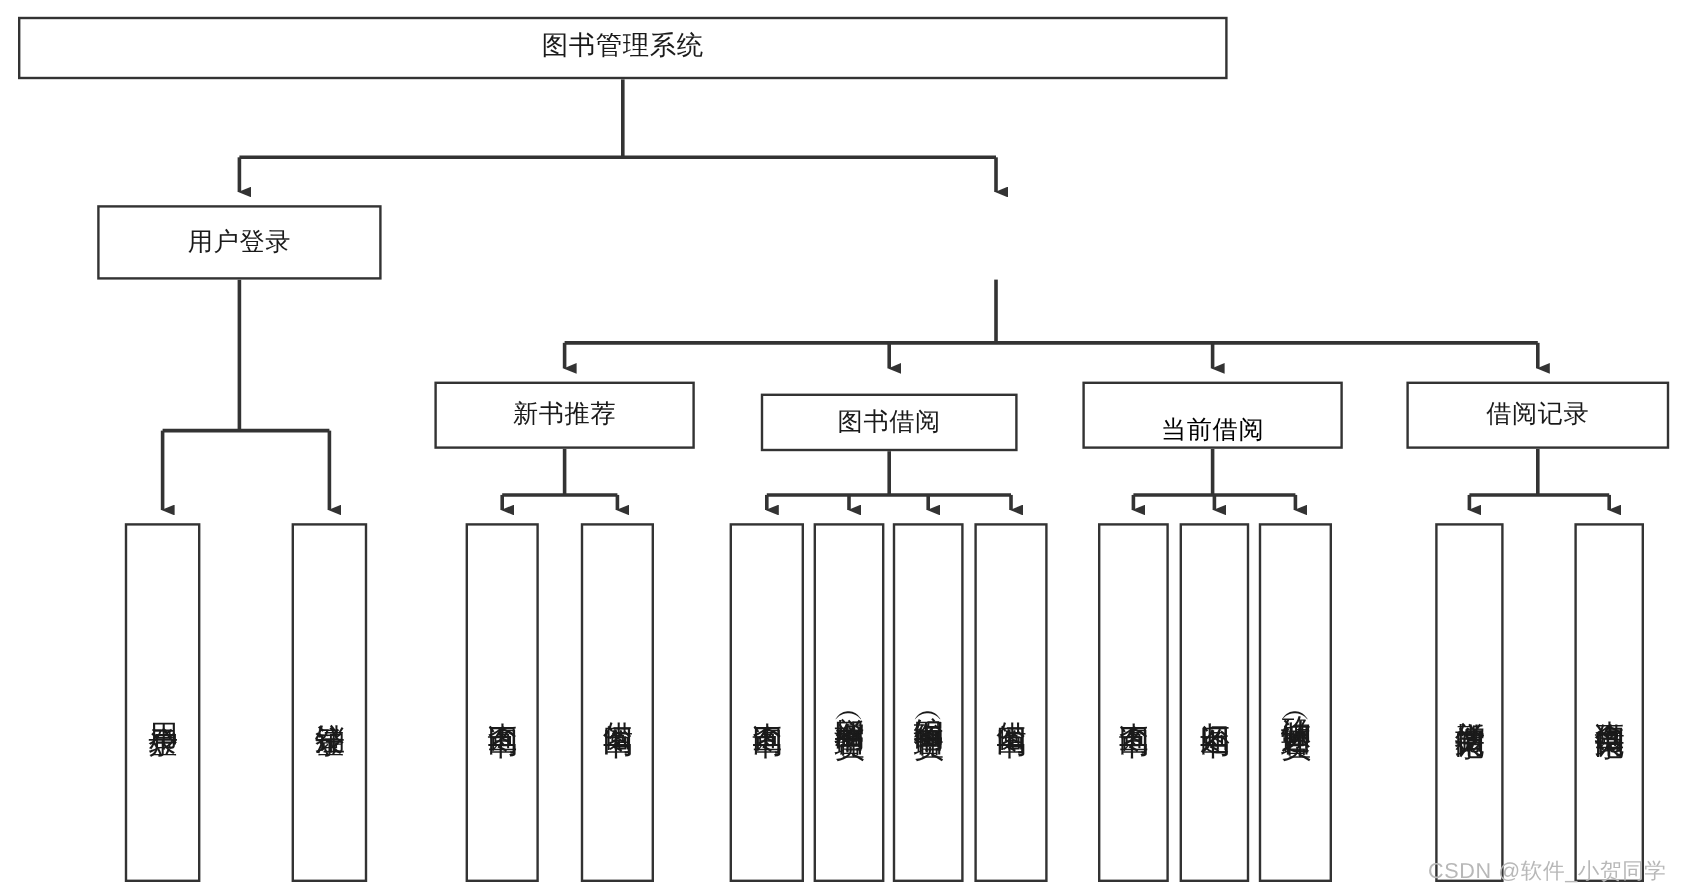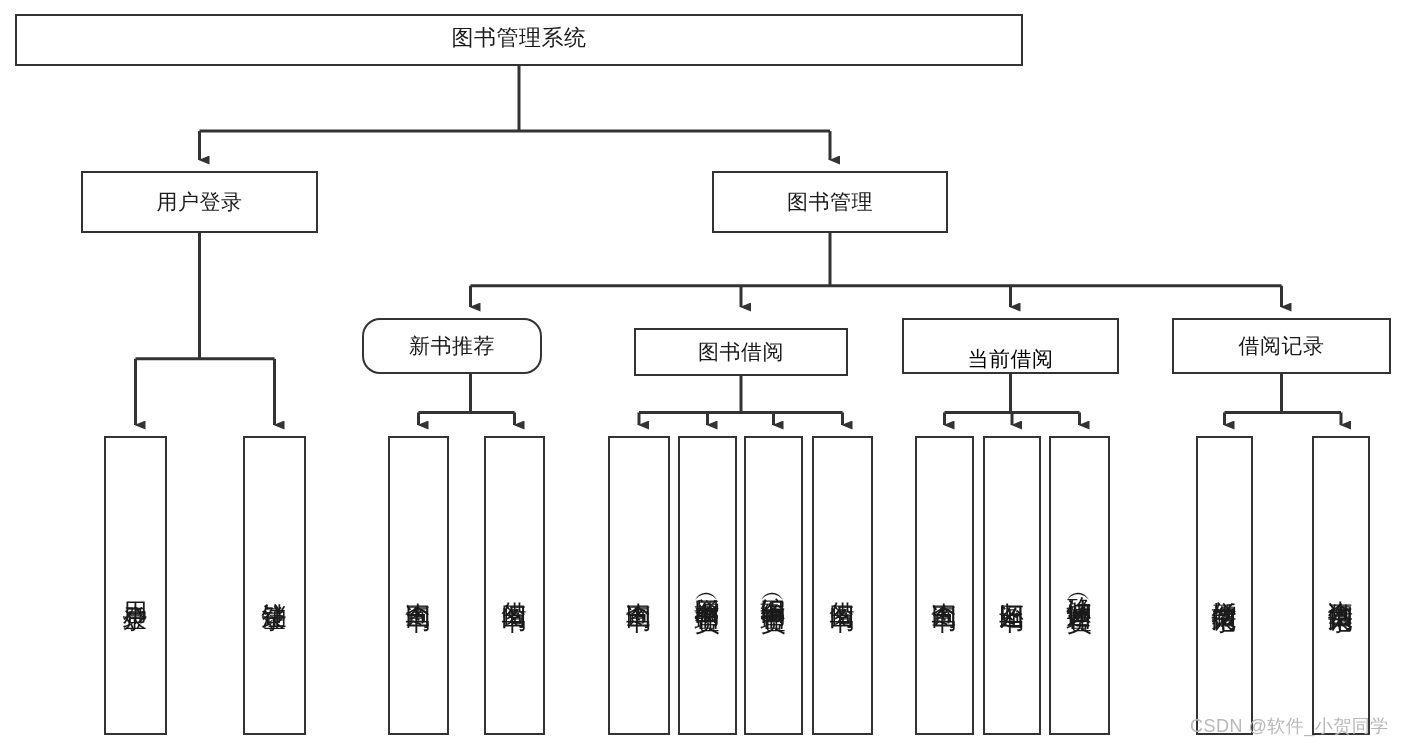--- a/index.html
+++ b/index.html
@@ -121,25 +121,22 @@
   </svg>
 
   <div class="node root horizontal" style="left: 15px; top: 14px; width: 1008px; height: 52px; border-color: rgb(51, 51, 51); color: rgb(26, 26, 26);">
     <span class="node-label">图书管理系统</span>
   </div>
 
   <div class="node horizontal" style="left: 81px; top: 171px; width: 237px; height: 62px; border-color: rgb(51, 51, 51); color: rgb(26, 26, 26);">
     <span class="node-label">用户登录</span>
   </div>
 
-  <div class="node horizontal" style="left: 712px; top: 171px; width: 236px; height: 62px; border-color: rgb(51, 51, 51); color: rgb(26, 26, 26);">
-    <span class="node-label">图书管理</span>
-  </div>
-
-  <div class="node horizontal" style="left: 362px; top: 318px; width: 180px; height: 56px; border-color: rgb(51, 51, 51); color: rgb(26, 26, 26); border-radius: 18px;">
+
+  <div class="node horizontal" style="left: 362px; top: 318px; width: 217px; height: 56px; border-color: rgb(51, 51, 51); color: rgb(26, 26, 26);">
     <span class="node-label">新书推荐</span>
   </div>
 
   <div class="node horizontal" style="left: 634px; top: 328px; width: 214px; height: 48px; border-color: rgb(51, 51, 51); color: rgb(26, 26, 26);">
     <span class="node-label">图书借阅</span>
   </div>
 
   <div class="node horizontal" style="left: 902px; top: 318px; width: 217px; height: 56px; border-color: rgb(51, 51, 51); color: #000000; align-items: flex-end;">
     <span class="node-label">当前借阅</span>
   </div>

